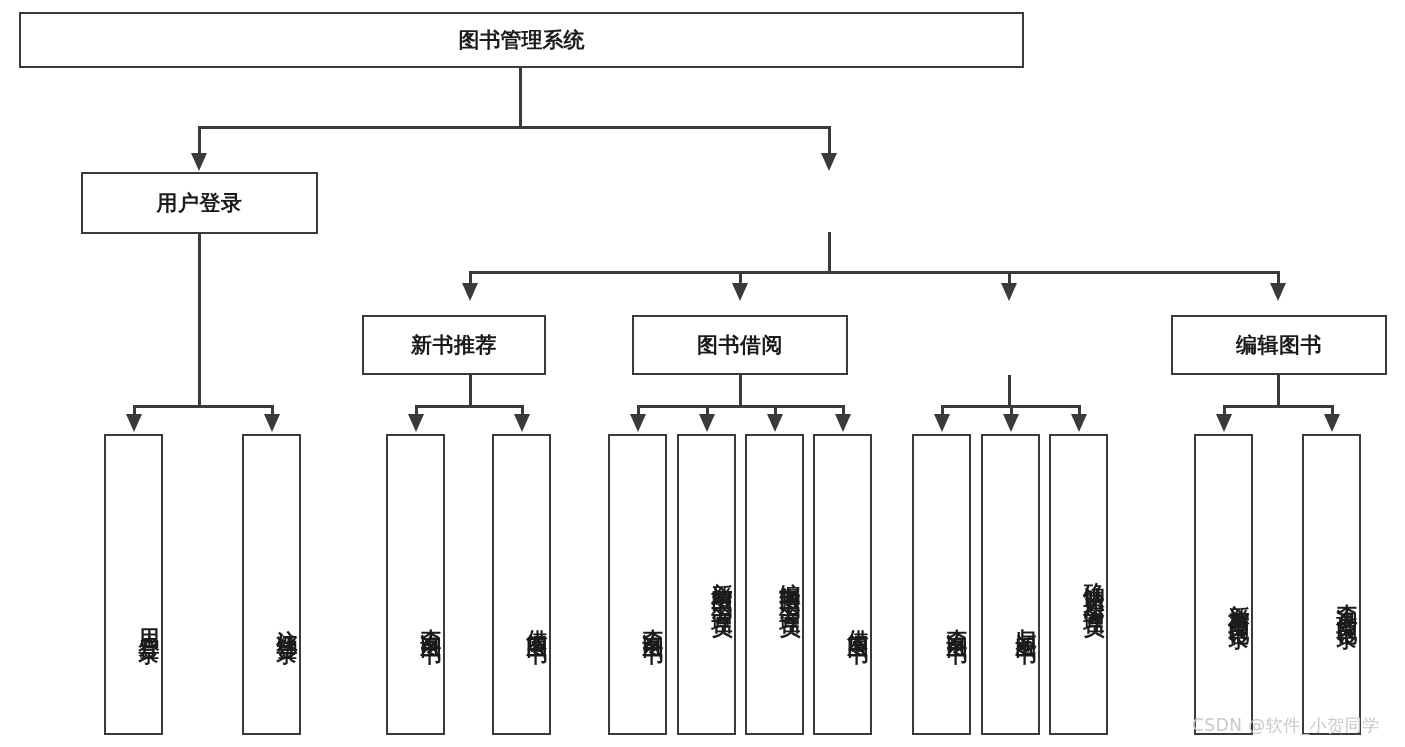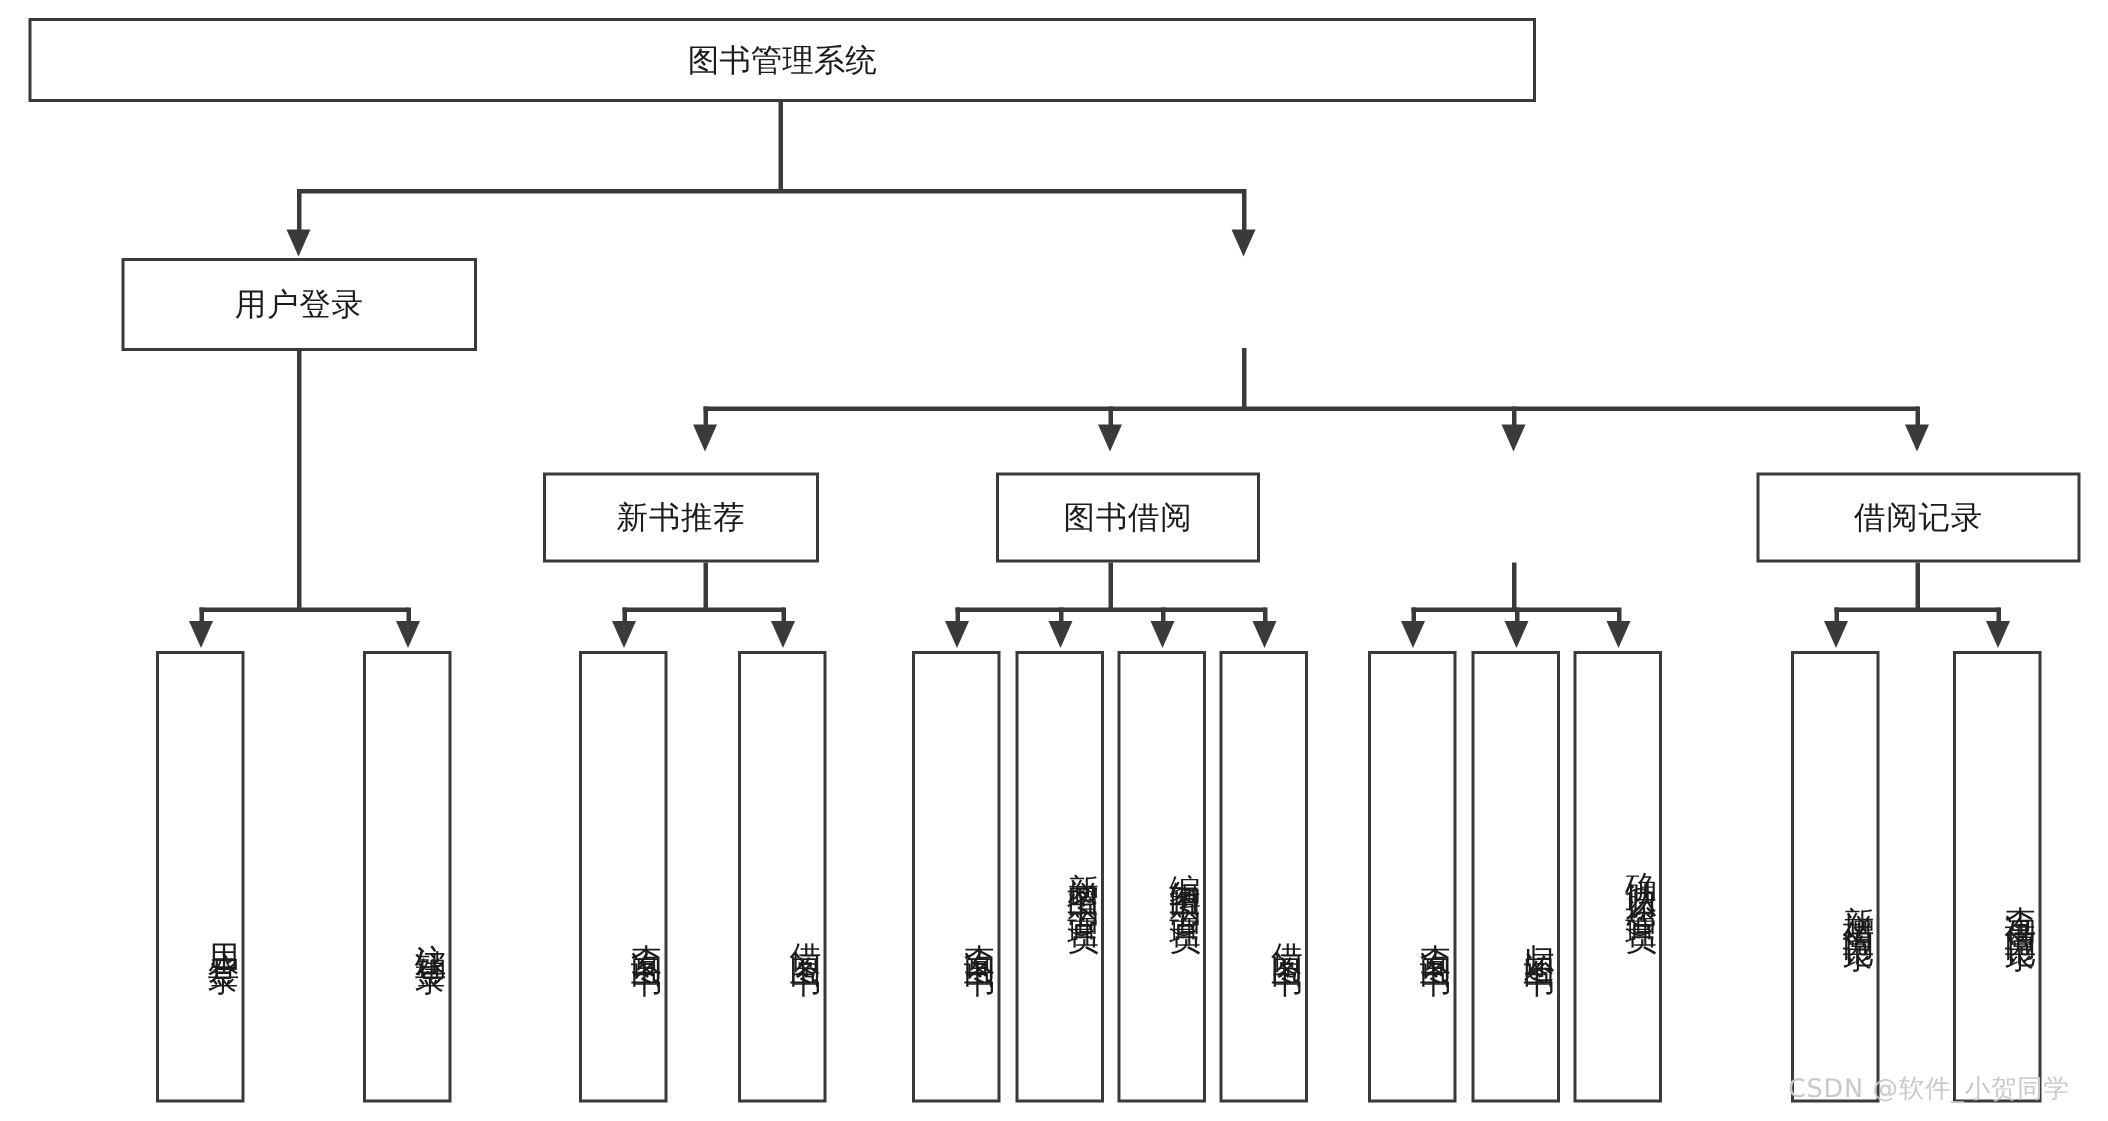--- a/index.html
+++ b/index.html
@@ -20,20 +20,21 @@
   .node {
     position: absolute;
     box-sizing: border-box;
     border: 2.5px solid #3a3a3a;
     background: #ffffff;
     display: flex;
     align-items: center;
     justify-content: center;
     color: #1b1b1b;
     line-height: 1.15;
+    font-weight: bold;
   }
   .node-h {
     font-size: 21px;
     letter-spacing: 0.5px;
   }
   .node.root {
     font-size: 21px;
   }
   .node.leaf {
     writing-mode: vertical-rl;
@@ -105,25 +106,25 @@
   <div class="conn v" style="left:739px; top:271px; height:14px;"></div>
   <div class="arrow" style="left:732px; top:283px;"></div>
   <div class="conn v" style="left:1008px; top:271px; height:14px;"></div>
   <div class="arrow" style="left:1001px; top:283px;"></div>
   <div class="conn v" style="left:1277px; top:271px; height:14px;"></div>
   <div class="arrow" style="left:1270px; top:283px;"></div>
 
   <div class="node node-h" style="left:362px; top:315px; width:184px; height:60px;">
     <span>新书推荐</span>
   </div>
-  <div class="node node-h" style="left:632px; top:315px; width:176px; height:60px;margin-left:32px;">
+  <div class="node node-h" style="left:632px; top:315px; width:216px; height:60px;">
     <span>图书借阅</span>
   </div>
   <div class="node node-h" style="left:1171px; top:315px; width:216px; height:60px;">
-    <span>借阅记录</span>
+    <span>编辑图书</span>
   </div>
 
   <div class="conn v" style="left:469px; top:375px; height:31px;"></div>
   <div class="conn h" style="left:415px; top:405px; width:108px;"></div>
   <div class="conn v" style="left:415px; top:405px; height:11px;"></div>
   <div class="arrow" style="left:408px; top:414px;"></div>
   <div class="conn v" style="left:521px; top:405px; height:11px;"></div>
   <div class="arrow" style="left:514px; top:414px;"></div>
 
   <div class="conn v" style="left:739px; top:375px; height:31px;"></div>

